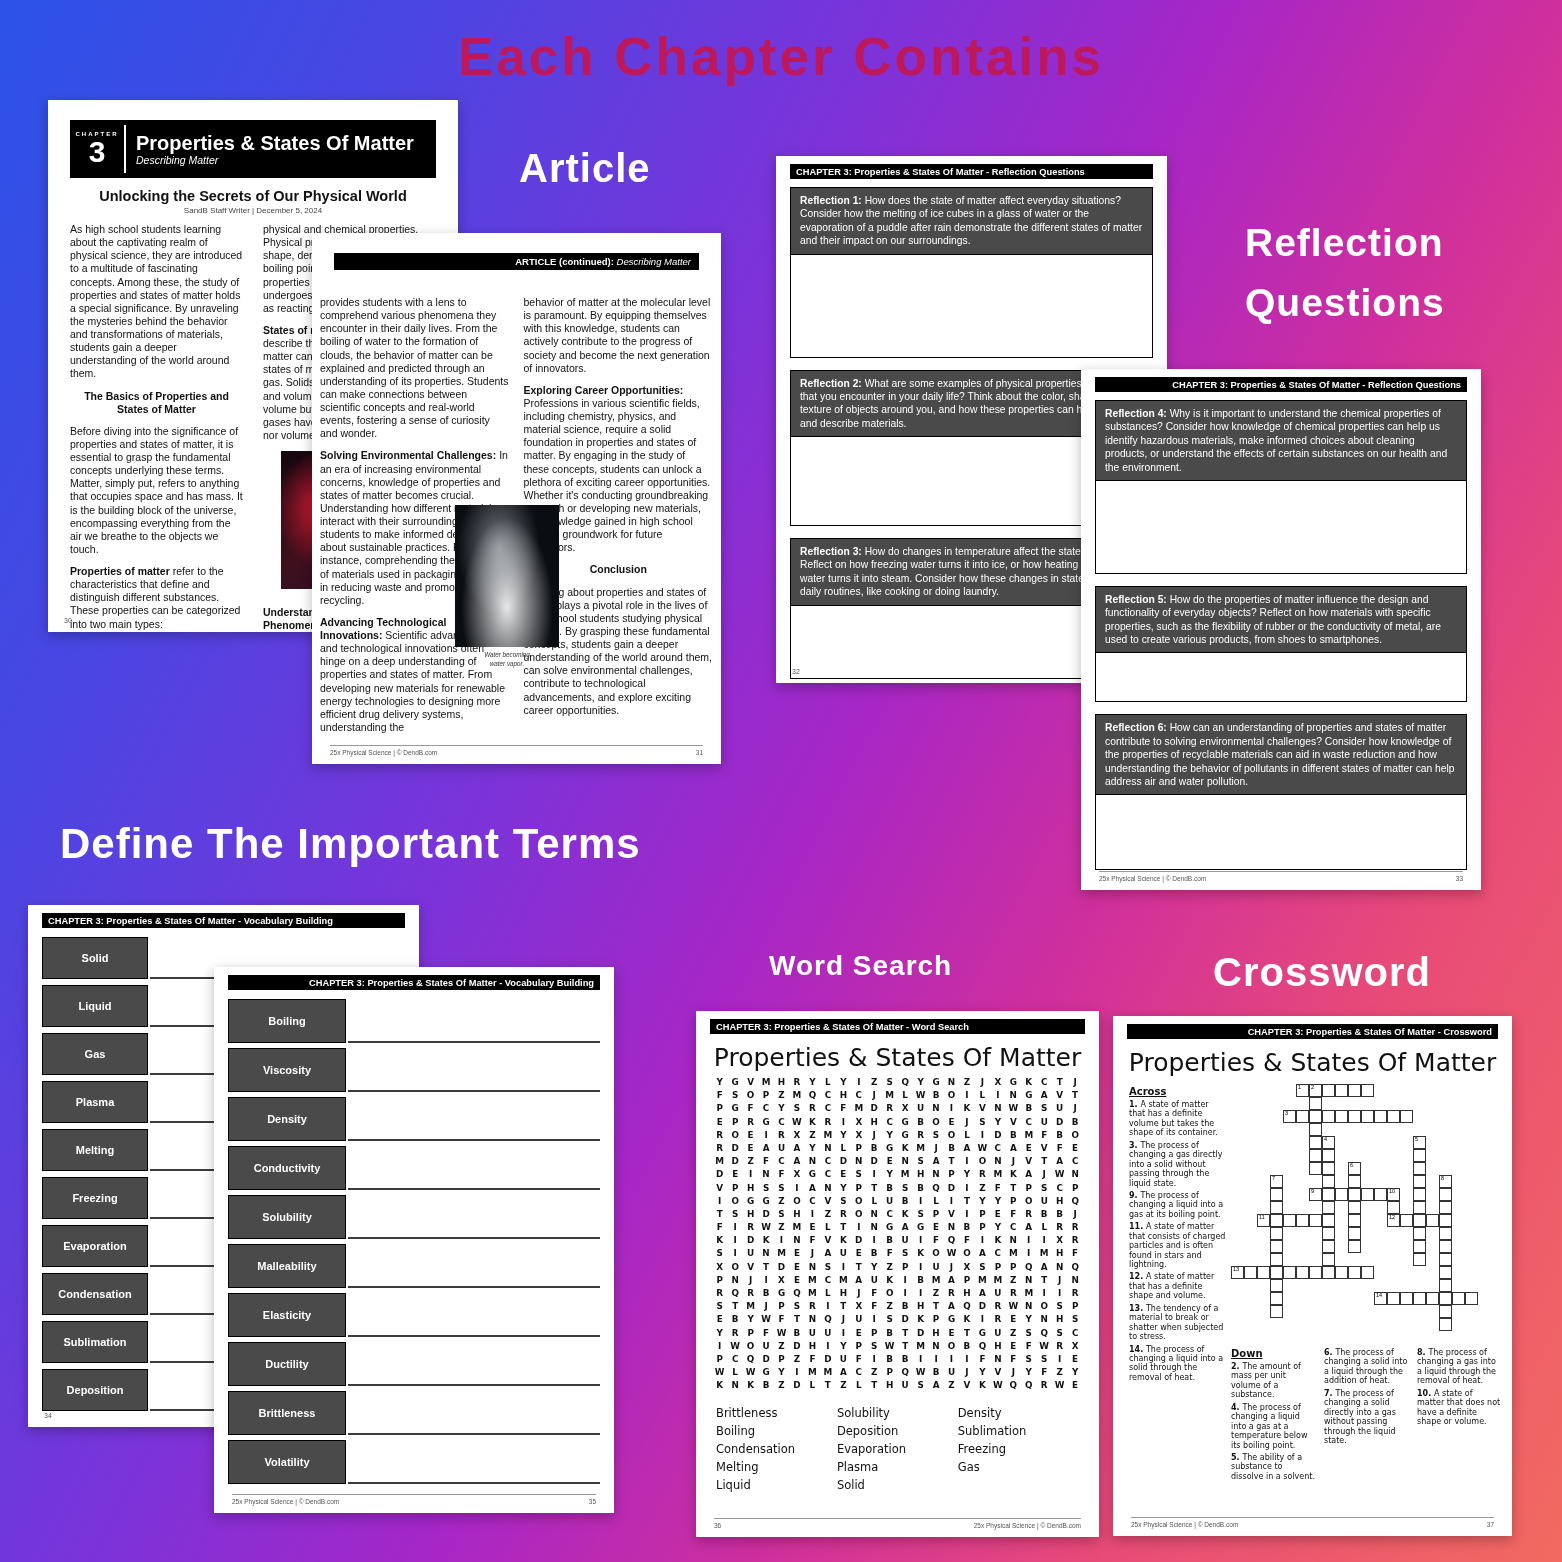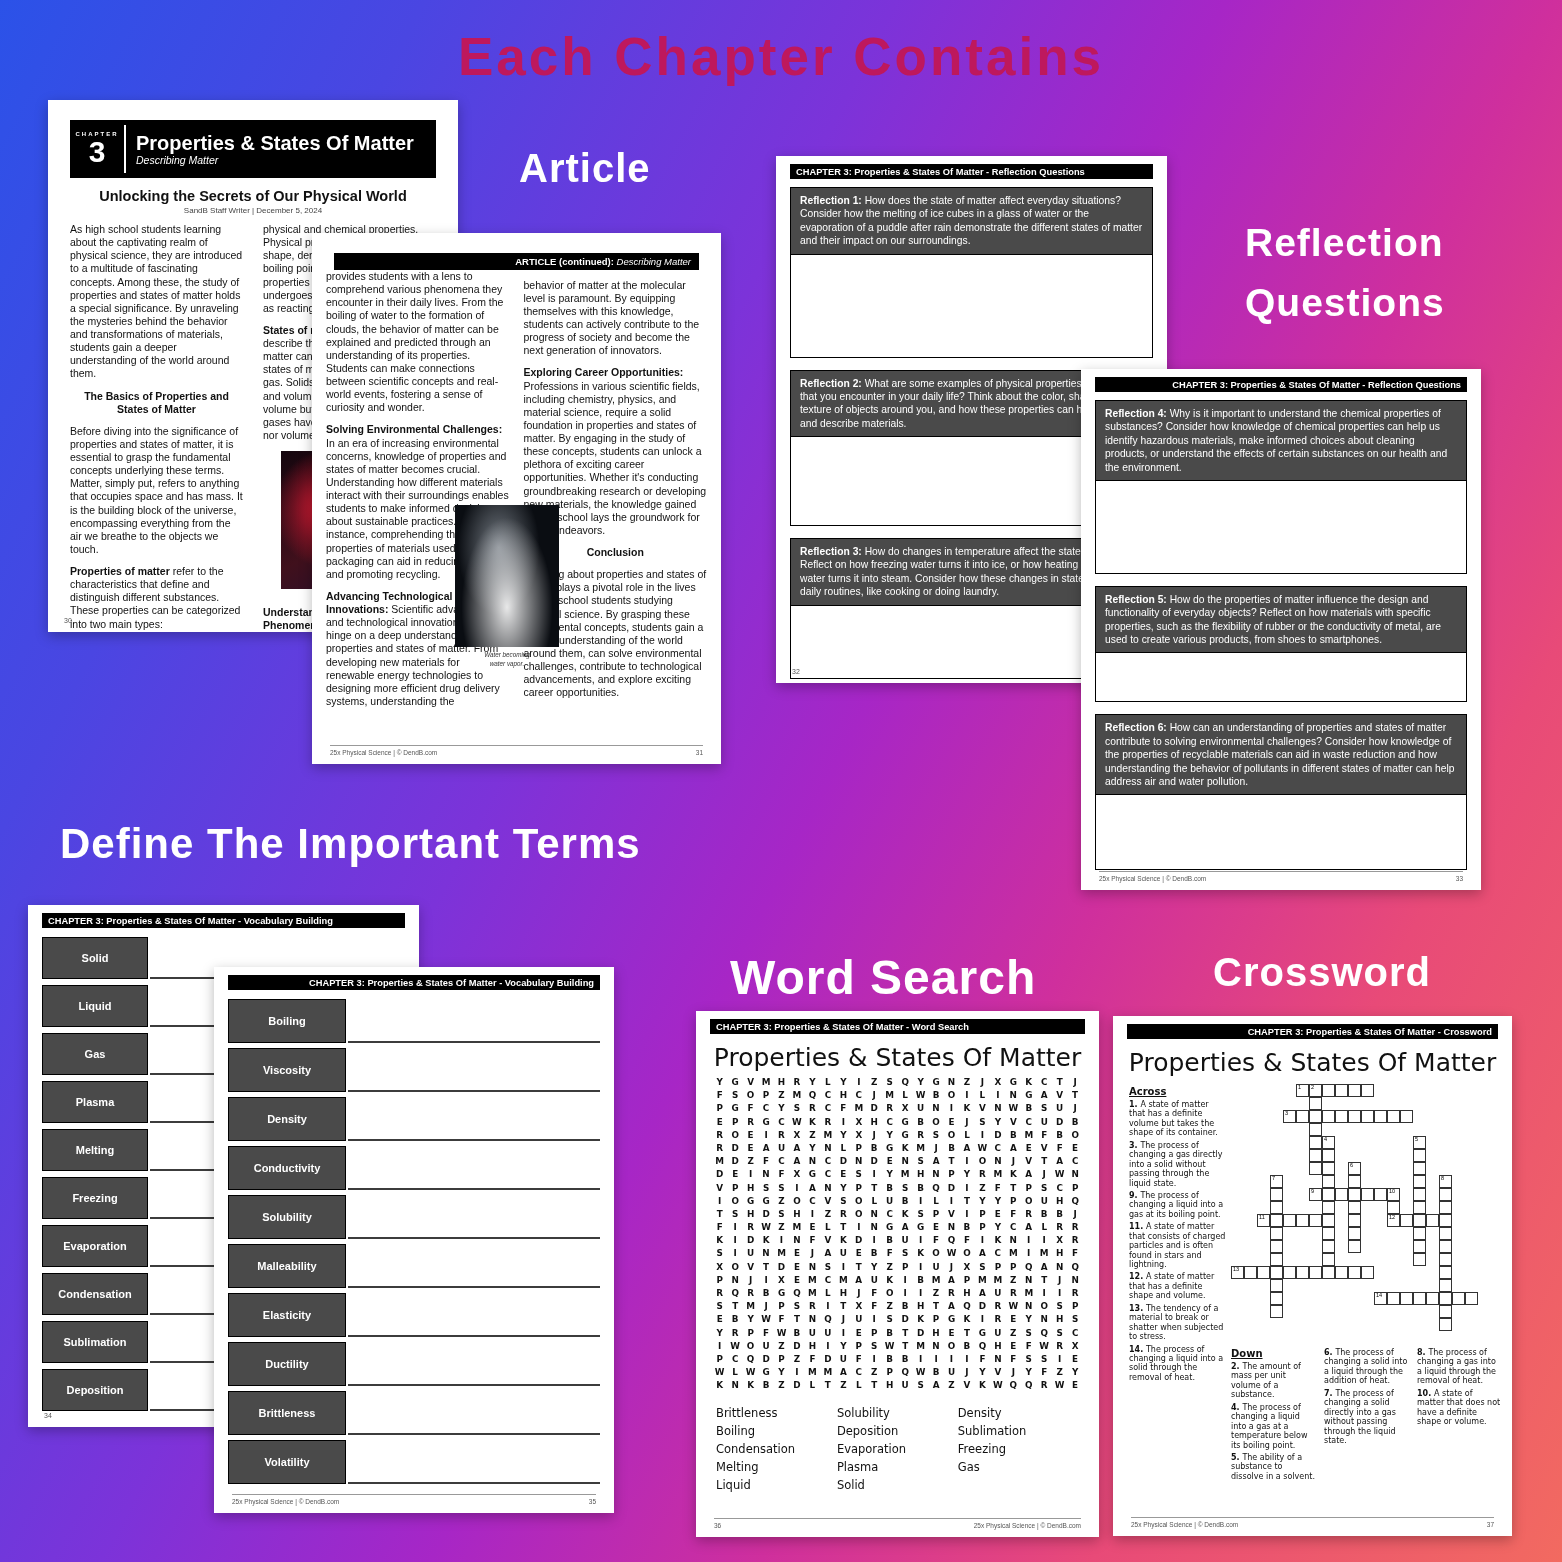--- a/index.html
+++ b/index.html
@@ -6,21 +6,21 @@
   body{width:1562px;height:1562px;overflow:hidden;position:relative;
        font-family:"Liberation Sans",sans-serif;
        background:linear-gradient(117deg,#2b52e8 0%,#4a46e2 18%,#7c33d9 38%,#a726c6 52%,#cf2f9d 66%,#e84a78 80%,#f26a60 100%);}
   .canvas{position:absolute;inset:0;}
   .main-title{position:absolute;top:26px;left:0;width:100%;text-align:center;margin:0;
       color:#be185d;font-size:53px;font-weight:bold;letter-spacing:3px;}
   .lbl{position:absolute;color:#fff;font-weight:bold;z-index:6;letter-spacing:1px;}
   .lbl-article{left:519px;top:146px;font-size:40px;}
   .lbl-refl{left:1245px;top:213px;font-size:39px;line-height:60px;}
   .lbl-define{left:60px;top:820px;font-size:42px;}
-  .lbl-ws{left:730px;top:950px;font-size:48px;}
+  .lbl-ws{left:769px;top:950px;font-size:28px;}
   .lbl-cw{left:1213px;top:950px;font-size:40px;}
 
   .page{position:absolute;background:#fff;box-shadow:0 4px 12px rgba(0,0,0,.28);overflow:hidden;color:#111;}
   .p-article1{left:48px;top:100px;width:410px;height:532px;z-index:2;}
   .p-article2{left:312px;top:233px;width:409px;height:531px;z-index:3;}
   .p-refl1{left:776px;top:156px;width:391px;height:527px;z-index:2;}
   .p-refl2{left:1081px;top:369px;width:400px;height:521px;z-index:3;}
   .p-vocab1{left:28px;top:905px;width:391px;height:522px;z-index:2;}
   .p-vocab2{left:214px;top:967px;width:400px;height:546px;z-index:3;}
   .p-ws{left:696px;top:1011px;width:403px;height:526px;z-index:2;}
@@ -43,21 +43,21 @@
   .par b{font-weight:bold;}
   .par-head{text-align:center;font-weight:bold;margin:4px 0 9px;}
   .art-img1{width:138px;height:138px;margin:2px auto 3px;
       background:radial-gradient(circle at 38% 42%,#c0182f 0 16%,rgba(192,24,47,.45) 34%,transparent 52%),
                  linear-gradient(150deg,#14060e,#40101c 55%,#221033);}
   .imgcap{font-size:6.5px;font-style:italic;text-align:center;color:#333;margin:0 0 7px;}
   .pnum{position:absolute;bottom:8px;left:16px;font-size:7px;color:#555;}
 
   
   .art2-bar{margin:20px 22px 0;background:#000;color:#fff;font-size:9.5px;text-align:right;padding:3px 8px;}
-  .art2-cols{display:flex;gap:14px;padding:0 14px;margin-top:0;align-items:center;}
+  .art2-cols{display:flex;gap:14px;padding:0 8px;margin-top:26px;}
   .art-img2{position:absolute;left:143px;top:272px;width:104px;height:142px;
       background:radial-gradient(ellipse at 50% 72%,rgba(255,255,255,.9),rgba(255,255,255,.25) 45%,transparent 62%),
                  radial-gradient(ellipse at 42% 30%,rgba(205,215,225,.55),transparent 48%),#0a0d12;}
   .img2cap{position:absolute;left:143px;top:417px;width:104px;text-align:center;
       font-size:6.3px;font-style:italic;color:#333;line-height:1.5;}
   .pfoot{position:absolute;bottom:8px;left:18px;right:18px;border-top:1px solid #999;
       font-size:6.5px;color:#555;display:flex;justify-content:space-between;padding-top:3px;}
 
   
   .page-headbar{margin:8px 14px 0;background:#000;color:#fff;font-weight:bold;font-size:9.3px;padding:2.5px 6px;}

